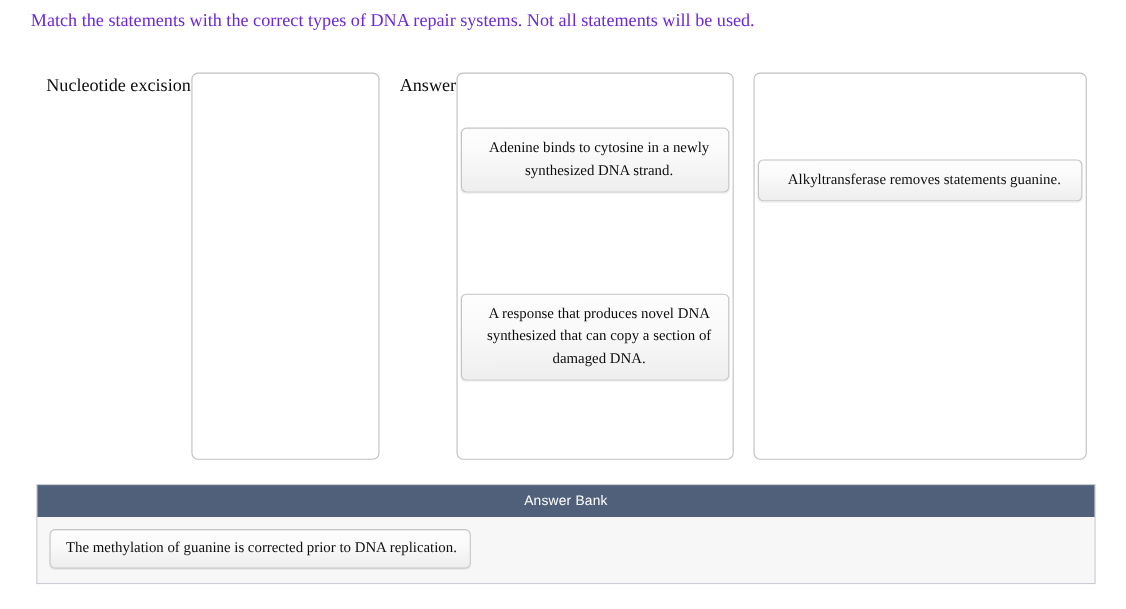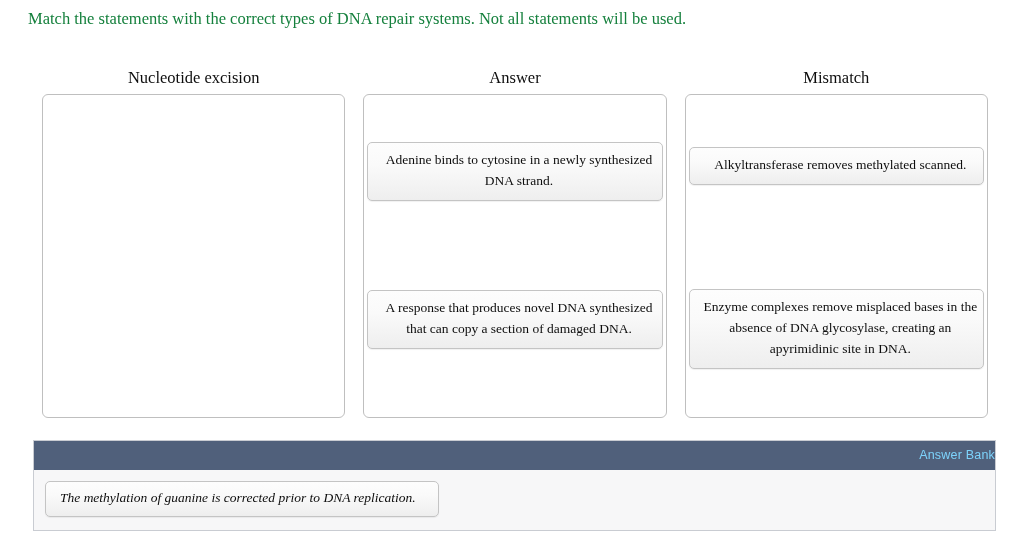--- a/index.html
+++ b/index.html
@@ -16,38 +16,38 @@
   }
 
   
   #prompt {
     position: absolute;
     left: 28px;
     top: 8px;
     width: 960px;
     font-size: 16.5px;
     line-height: 1.3;
-    color: #15803d;
+    color: #6d28d9;
     white-space: nowrap;
   }
 
   
   #columns {
     position: absolute;
     left: 42px;
     top: 66px;
     width: 946px;
     height: 352px;
     display: flex;
     gap: 18px;
   }
   .column {
     flex: 1 1 0;
     display: flex;
-    flex-direction: column;
+    flex-direction: row;
     min-width: 0;
   }
   .column-header {
     text-align: center;
     font-size: 16.5px;
     line-height: 1;
     color: #0d0d0d;
     height: 28px;
     padding-top: 4px;
   }
@@ -81,39 +81,38 @@
   #answer-bank {
     position: absolute;
     left: 33px;
     top: 440px;
     width: 963px;
     border: 1px solid #c9ccd2;
     background: #f7f7f8;
   }
   #answer-bank-header {
     background: #50607b;
-    color: #7dd3fc;
-    text-align: right;
+    color: #ffffff;
+    text-align: center;
     font-family: "Liberation Sans", "DejaVu Sans", sans-serif;
     font-size: 12.5px;
     letter-spacing: 0.2px;
     padding: 7px 0 8px 0;
   }
   #answer-bank-body {
     padding: 11px 11px 13px 11px;
     display: flex;
     flex-wrap: wrap;
     gap: 8px;
   }
   #answer-bank-body .card {
     width: auto;
     display: inline-block;
-    padding: 6px 22px 7px 14px;
+    padding: 6px 12px 7px 14px;
     white-space: nowrap;
-    font-style: italic;
   }
 </style>
 </head>
 <body>
 
 <div id="prompt">Match the statements with the correct types of DNA repair systems. Not all statements will be used.</div>
 
 <div id="columns">
 
   <div class="column">
@@ -129,26 +128,24 @@
     <div class="dropzone">
       <div class="dz-spacer" style="flex-grow:1.05"></div>
       <div class="card">Adenine binds to cytosine in a newly synthesized DNA strand.</div>
       <div class="dz-spacer" style="flex-grow:2.1"></div>
       <div class="card">A response that produces novel DNA synthesized that can copy a section of damaged DNA.</div>
       <div class="dz-spacer" style="flex-grow:1.55"></div>
     </div>
   </div>
 
   <div class="column">
-    <div class="column-header">Mismatch</div>
     <div class="dropzone">
       <div class="dz-spacer" style="flex-grow:1.45"></div>
-      <div class="card">Alkyltransferase removes methylated scanned.</div>
+      <div class="card">Alkyltransferase removes statements guanine.</div>
       <div class="dz-spacer" style="flex-grow:3.1"></div>
-      <div class="card">Enzyme complexes remove misplaced bases in the absence of DNA glycosylase, creating an apyrimidinic site in DNA.</div>
       <div class="dz-spacer" style="flex-grow:1.35"></div>
     </div>
   </div>
 
 </div>
 
 <div id="answer-bank">
   <div id="answer-bank-header">Answer Bank</div>
   <div id="answer-bank-body">
     <div class="card">The methylation of guanine is corrected prior to DNA replication.</div>

